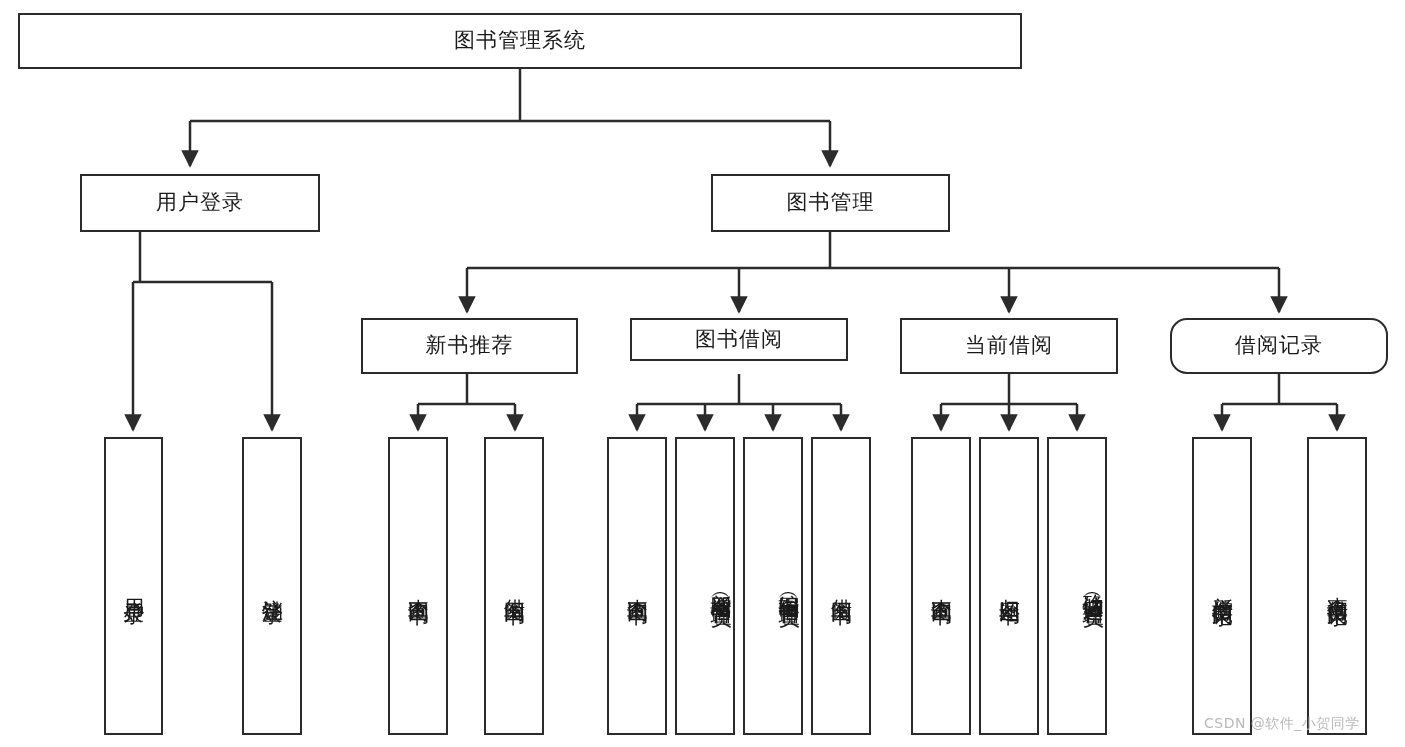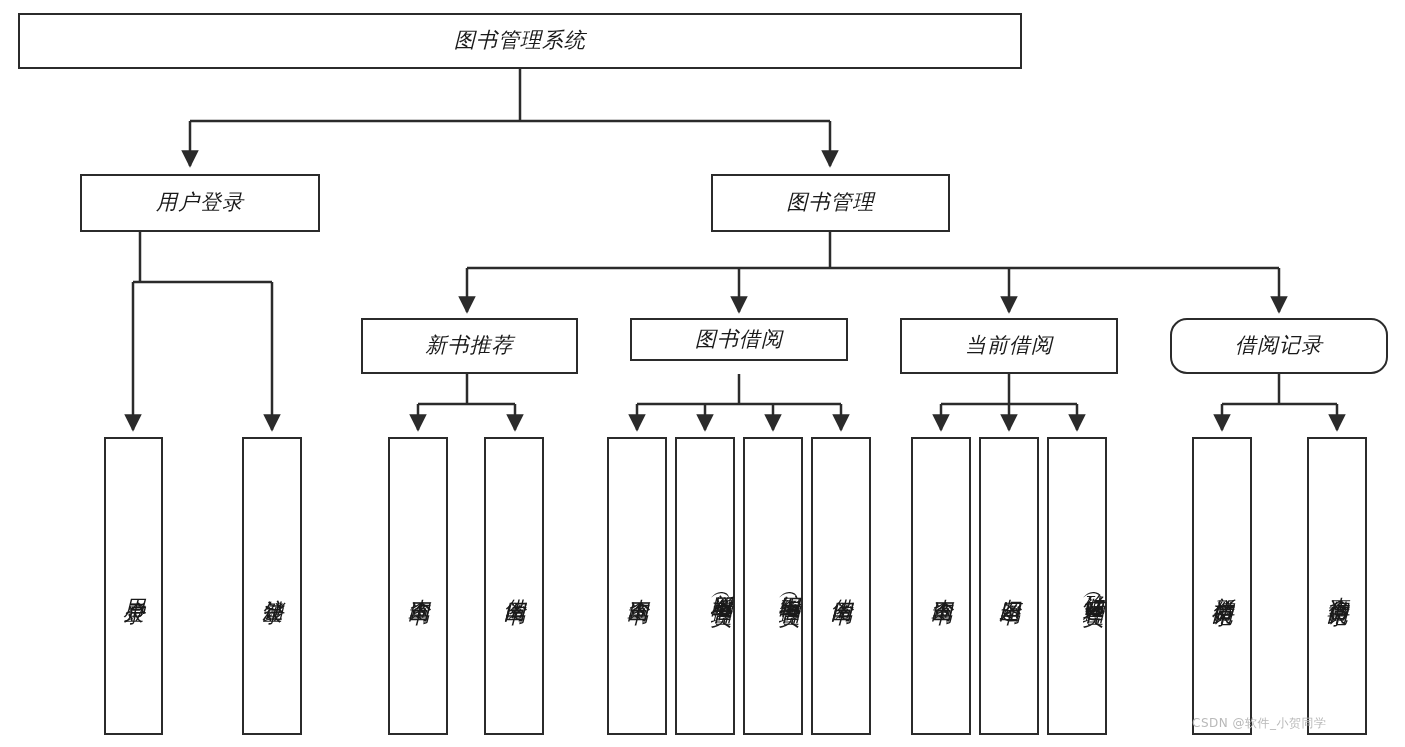--- a/index.html
+++ b/index.html
@@ -30,21 +30,20 @@
   .node {
     position: absolute;
     box-sizing: border-box;
     border: 2px solid #2b2b2b;
     background: #ffffff;
     display: flex;
     align-items: center;
     justify-content: center;
     color: #1a1a1a;
     z-index: 2;
-    font-style: italic;
   }
   .node.horiz {
     font-size: 21px;
     line-height: 1.1;
     letter-spacing: 1px;
     white-space: nowrap;
   }
   .node.vert {
     writing-mode: vertical-rl;
     text-orientation: upright;
@@ -53,26 +52,27 @@
     letter-spacing: 2px;
     padding: 6px 0 6px 0;
     align-items: flex-start;
     justify-content: center;
   }
   .node.vert.mid {
     align-items: center;
   }
   .watermark {
     position: absolute;
-    font-size: 12px;
+    font-size: 14px;
     color: #b9b9b9;
     letter-spacing: 0.5px;
     white-space: nowrap;
     z-index: 3;
     font-family: "DejaVu Sans", "Liberation Sans", sans-serif;
+    padding-left: 12px;
   }
 </style>
 </head>
 <body>
 
 <div id="canvas">
 
   <svg id="wires" viewBox="0 0 1405 747" xmlns="http://www.w3.org/2000/svg">
     <defs>
       <marker id="arrow" viewBox="0 0 10 10" refX="9" refY="5" markerWidth="7" markerHeight="7" orient="auto-start-reverse">

